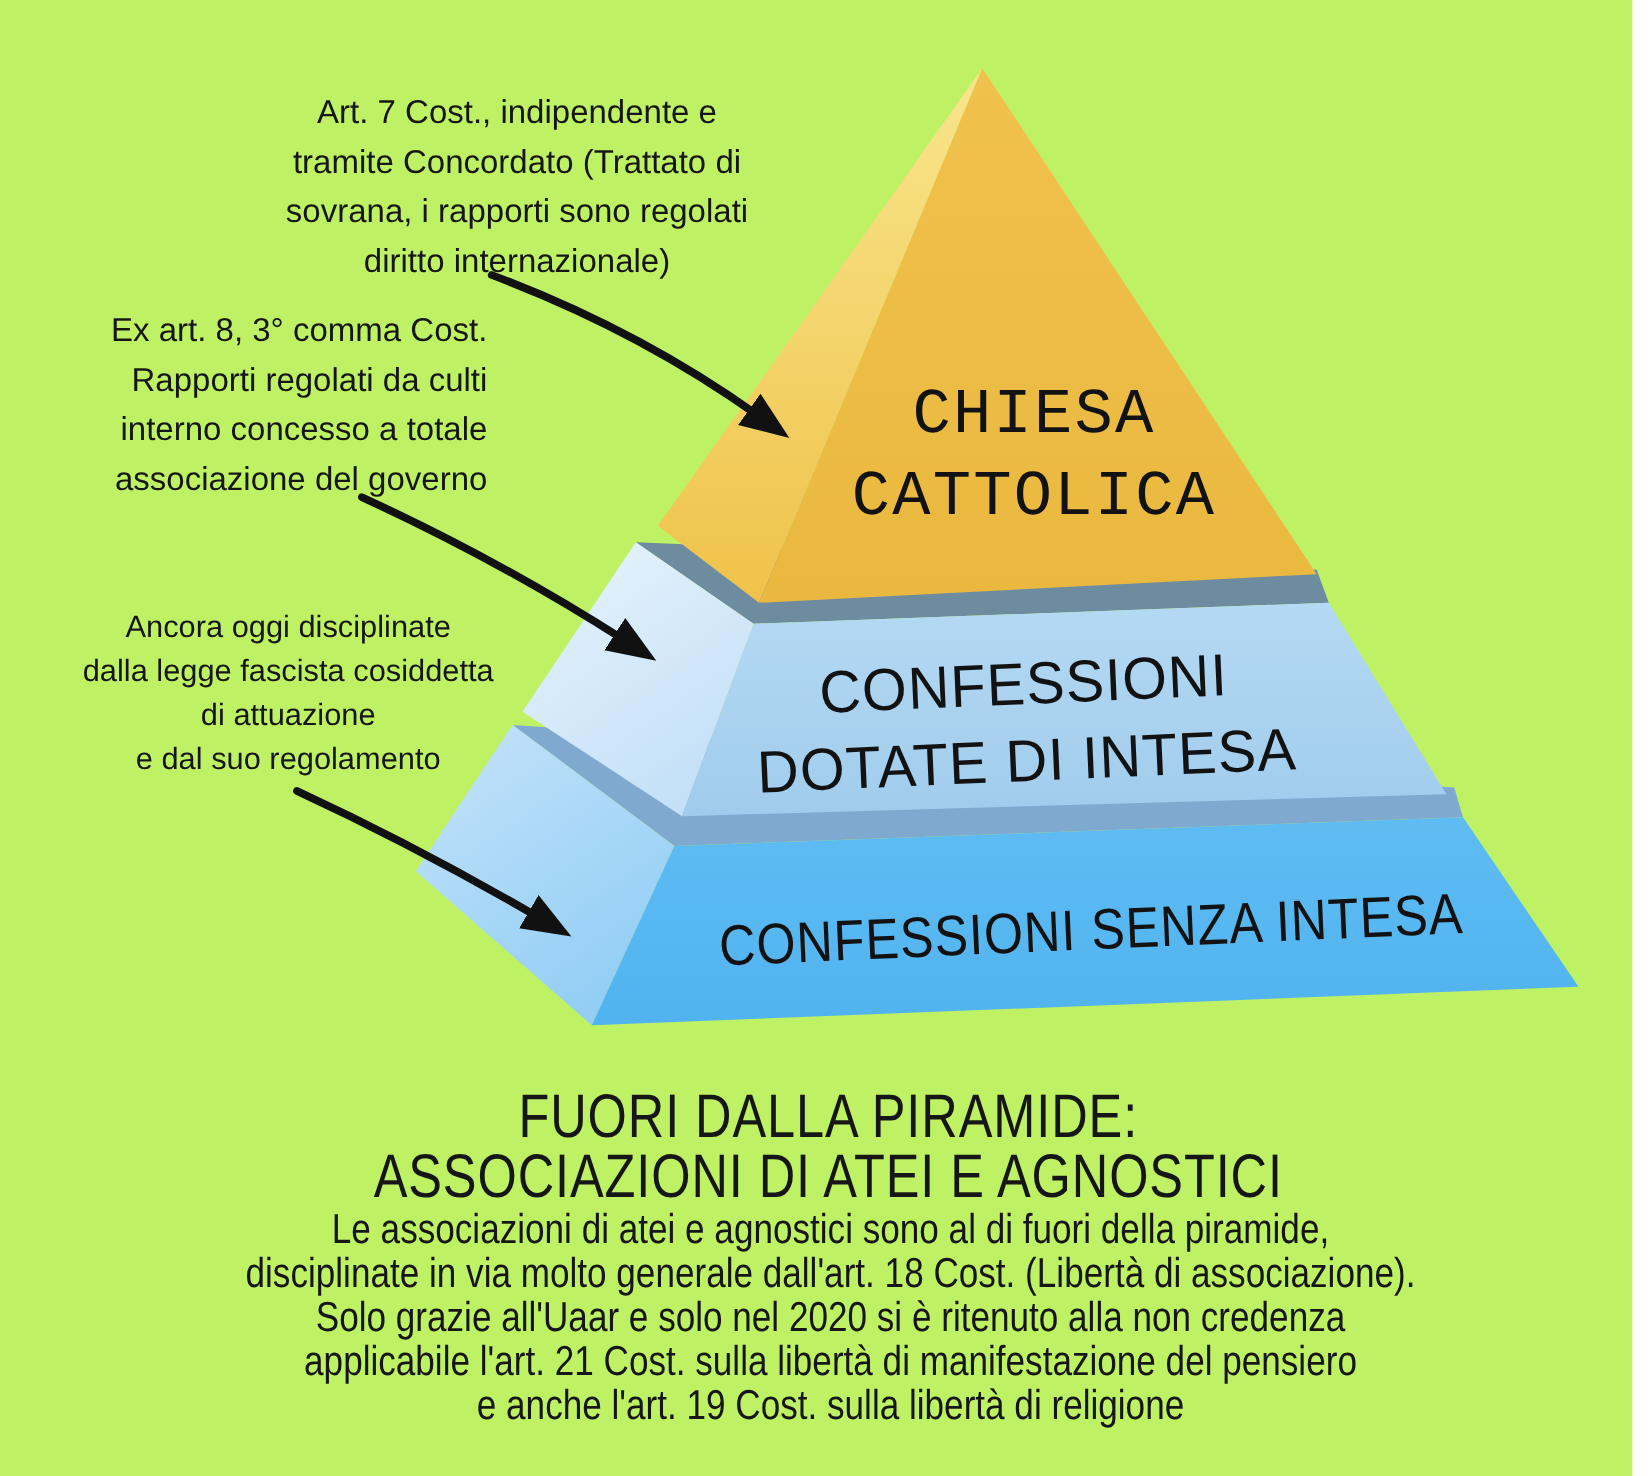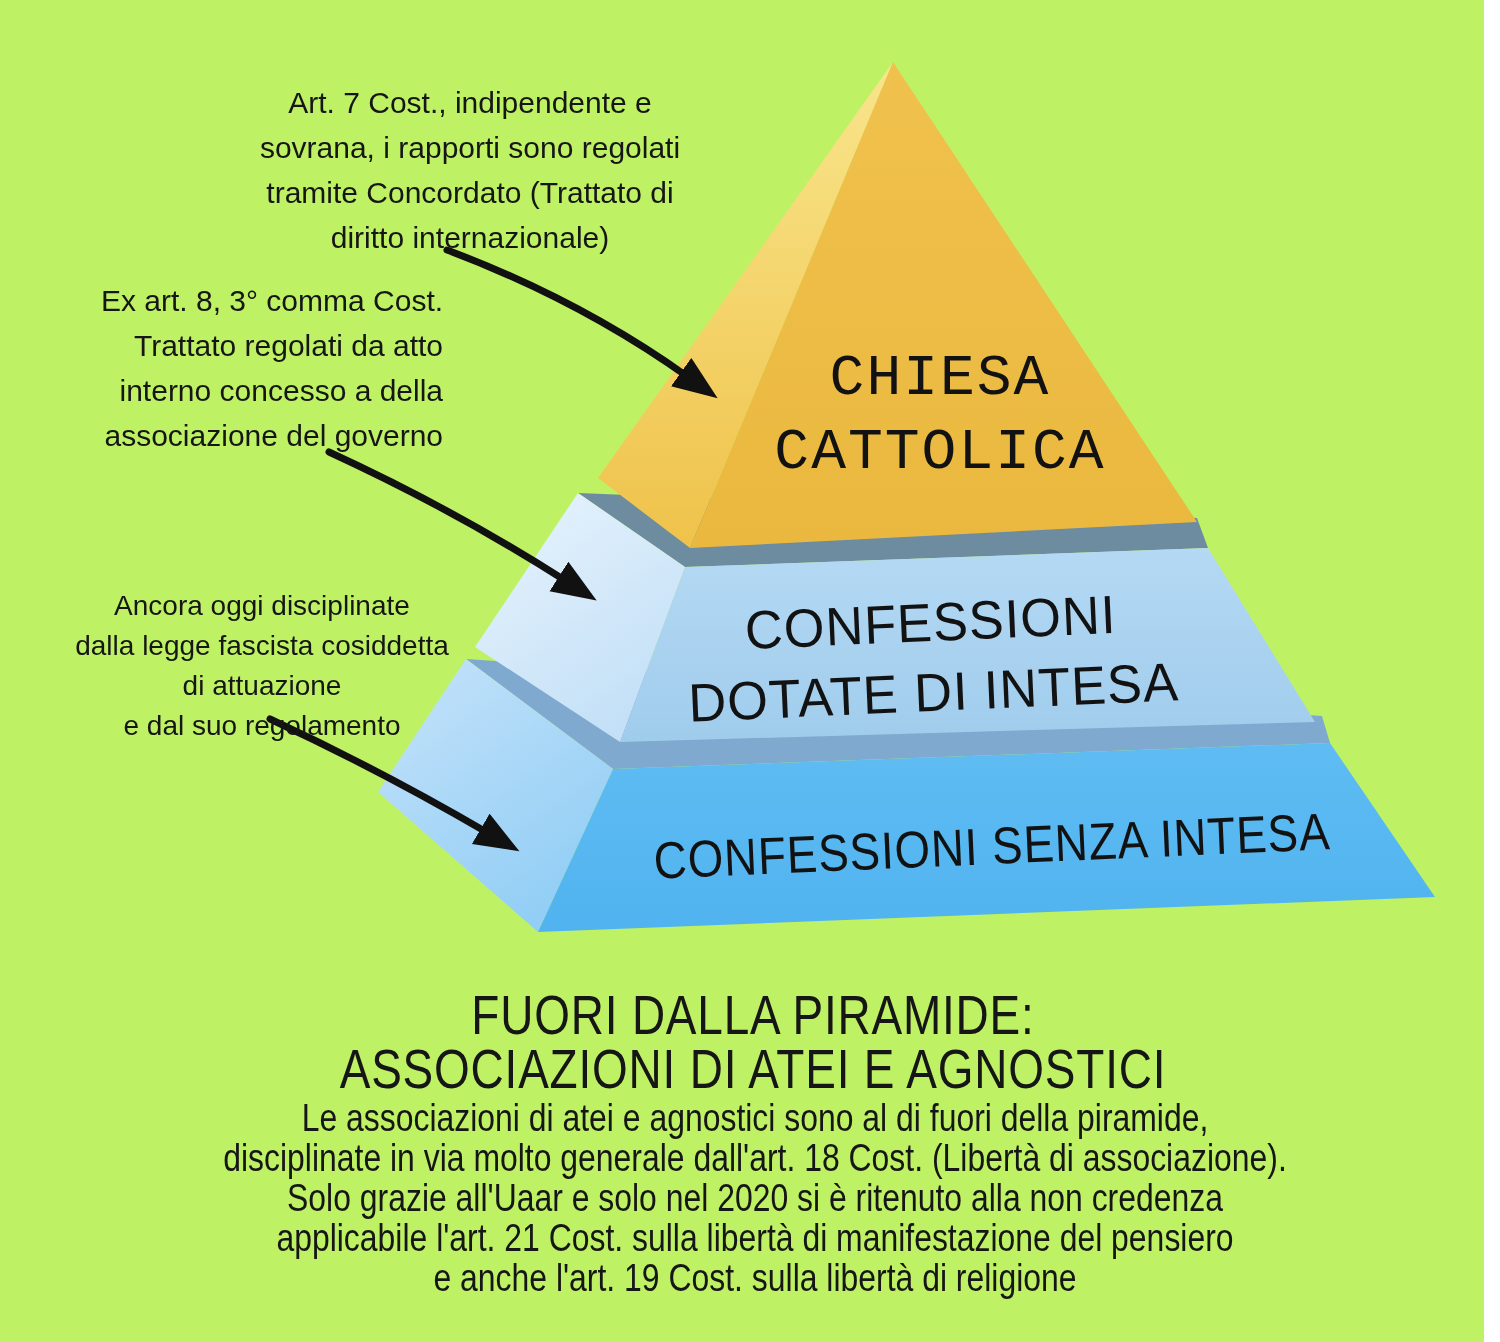--- a/index.html
+++ b/index.html
@@ -72,33 +72,33 @@
     <polygon points="893,62 598,478 690,548" fill="url(#gGoldLeft)"></polygon>
     <polygon points="893,62 690,548 1197,522" fill="url(#gGoldFront)"></polygon>
 
     <path d="M 447 250 Q 580 300 688 377" fill="none" stroke-width="7" stroke-linecap="round" marker-end="url(#ah)" stroke="#111111"></path>
     <path d="M 329 452 Q 455 510 566 581" fill="none" stroke-width="7" stroke-linecap="round" marker-end="url(#ah)" stroke="#111111"></path>
     <path d="M 270 719 Q 380 770 488 833" fill="none" stroke-width="7" stroke-linecap="round" marker-end="url(#ah)" stroke="#111111"></path>
   </svg>
 
   <div class="txt ann c" style="left:470px;top:170px;">
     <div class="ln">Art. 7 Cost., indipendente e</div>
+    <div class="ln">tramite Concordato (Trattato di</div>
     <div class="ln">sovrana, i rapporti sono regolati</div>
-    <div class="ln">tramite Concordato (Trattato di</div>
     <div class="ln">diritto internazionale)</div>
   </div>
 
   <div class="txt ann c" style="left:272px;top:368px;text-align:right;">
     <div class="ln">Ex art. 8, 3° comma Cost.</div>
-    <div class="ln">Trattato regolati da atto</div>
-    <div class="ln">interno concesso a della</div>
+    <div class="ln">Rapporti regolati da culti</div>
+    <div class="ln">interno concesso a totale</div>
     <div class="ln">associazione del governo</div>
   </div>
 
-  <div class="txt ann ann3 c" style="left:262px;top:666px;">
+  <div class="txt ann ann3 c" style="left:262px;top:630px;">
     <div class="ln">Ancora oggi disciplinate</div>
     <div class="ln">dalla legge fascista cosiddetta</div>
     <div class="ln">di attuazione</div>
     <div class="ln">e dal suo regolamento</div>
   </div>
 
   <div class="txt tier-label tier-top" style="left:940px;top:416px;transform:translate(-50%,-50%);font-family:Liberation Mono, monospace;">
     <div class="ln">CHIESA</div>
     <div class="ln">CATTOLICA</div>
   </div>

